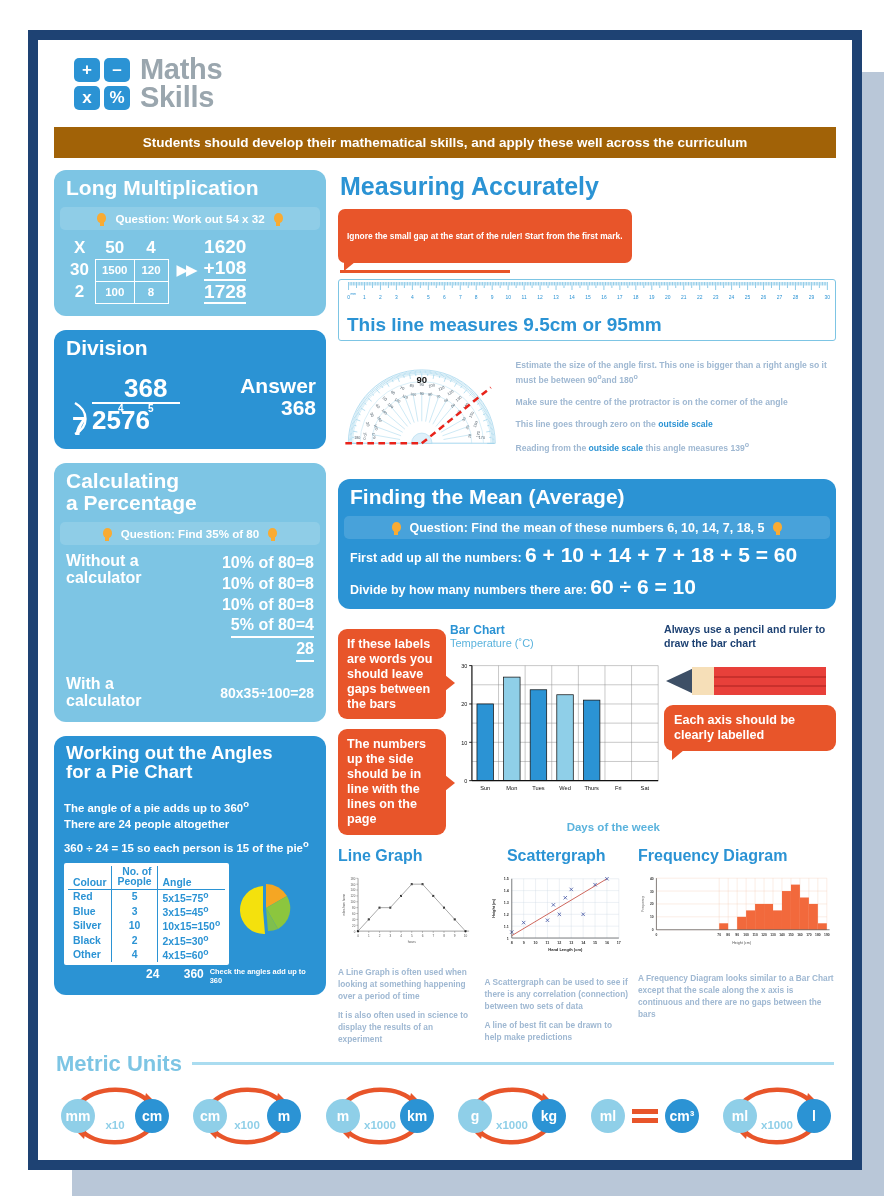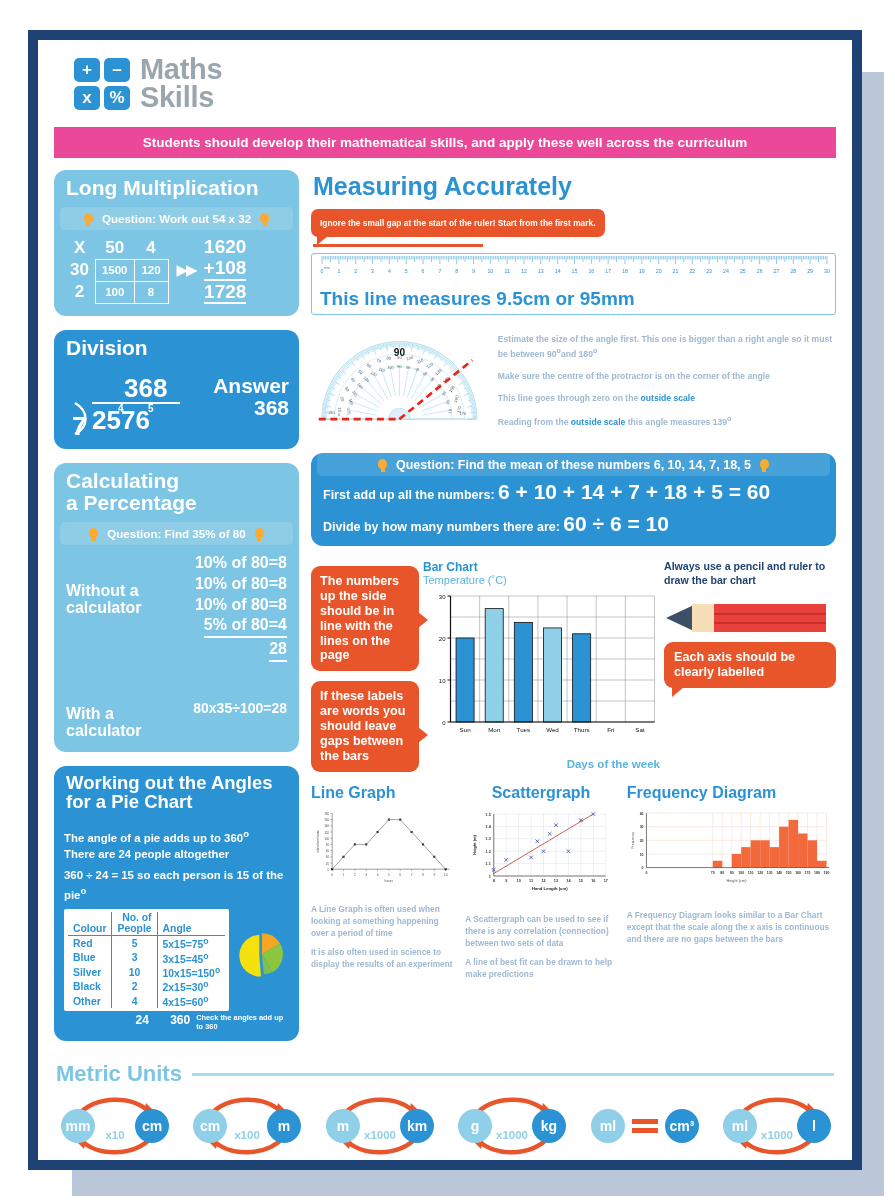--- a/index.html
+++ b/index.html
@@ -14,26 +14,26 @@
     background:#1e4273; padding:10px;
   }
   .inner { width:100%; height:100%; background:#ffffff; position:relative; }
 
   
   .hdr { padding:16px 0 6px 36px; display:flex; align-items:center; gap:10px; }
   .calcgrid { display:grid; grid-template-columns:26px 26px; grid-template-rows:24px 24px; gap:4px; }
   .ckey { background:#2b93d4; border-radius:5px; color:#fff; font-size:17px; font-weight:bold;
           display:flex; align-items:center; justify-content:center; }
   .brand { font-size:29px; font-weight:bold; color:#9aa6ae; line-height:0.95; letter-spacing:-0.3px; }
-  .strap { margin:10px 16px 0 16px; background:#ec4899; color:#fff; text-align:center;
+  .strap { margin:10px 16px 0 16px; background:#a16207; color:#fff; text-align:center;
            font-size:13.5px; font-weight:bold; padding:8px 4px; }
 
   
   .body { display:flex; padding:12px 16px 0 16px; gap:12px; }
-  .col-l { width:245px; flex:none; }
+  .col-l { width:272px; flex:none; }
   .col-r { flex:1; }
 
   .card { border-radius:12px; overflow:hidden; margin-bottom:14px; }
   .card.blue { background:#2b93d4; }
   .card.lblue { background:#7dc5e4; }
   .card-title { color:#fff; font-weight:bold; padding:7px 12px 8px 12px; line-height:1.05; }
   .t22 { font-size:21px; }
   .t19 { font-size:18.5px; }
   .qbar { background:rgba(255,255,255,0.14); margin:0 6px; border-radius:5px;
           display:flex; align-items:center; justify-content:center; gap:8px;
@@ -59,21 +59,21 @@
   
   .div-wrap { display:flex; padding:8px 10px 14px 10px; color:#fff; align-items:flex-start; }
   .bus { position:relative; width:150px; margin-left:8px;}
   .bus .quo { font-size:26px; font-weight:bold; margin-left:52px; line-height:1; }
   .bus .row2 { font-size:26px; font-weight:bold; line-height:1; position:relative; }
   .bus .carry { position:absolute; font-size:10px; font-weight:bold; top:-8px; }
   .ans { margin-left:auto; text-align:right; font-size:21px; font-weight:bold; line-height:1.05; }
 
   
   .pc-row { display:flex; gap:6px; color:#fff; }
-  .pc-l { font-size:16px; font-weight:bold; line-height:1.05; width:96px;margin-top:30px; }
+  .pc-l { font-size:16px; font-weight:bold; line-height:1.05; width:96px; }
   .pc-r { font-size:16px; font-weight:bold; text-align:right; flex:1; line-height:1.3; }
   .pc-r .ul { display:inline-block; border-bottom:2px solid #fff; }
   .pc-r .tot { display:inline-block; border-bottom:2px solid #fff; margin-top:1px; }
   .pc-small { font-size:14px; font-weight:bold; }
 
   
   .pie-txt { font-size:11.4px; font-weight:bold; line-height:1.45; color:#fff; }
   .pie-flex { display:flex; align-items:flex-start; gap:6px; margin-top:6px; }
   .pie-tbl { background:#fff; border-radius:2px; padding:3px 4px; }
   .pie-tbl table { border-collapse:collapse; font-size:10.4px; font-weight:bold; color:#2b93d4; }
@@ -81,21 +81,21 @@
   .pie-tbl td { padding:0px 5px; }
   .pie-tbl .vsep { border-left:1.2px solid #2b93d4; }
   .pie-tbl .hsep td, .pie-tbl .hsep th { border-bottom:1.2px solid #2b93d4; }
   .foot-row { display:flex; font-size:10.4px; font-weight:bold; color:#fff; margin-top:2px; padding-left:6px; }
   .pie-svg { margin-top:16px; }
 
   
   .h-meas { color:#2b93d4; font-size:25px; font-weight:bold; margin:2px 0 8px 2px; }
 
   .callout-o { background:#e8552a; color:#fff; border-radius:7px; font-size:8.4px;
-               font-weight:bold; padding:9px 9px; display:inline-block; position:relative; }
+               font-weight:bold; padding:22px 9px; display:inline-block; position:relative; }
   .callout-o:after { content:""; position:absolute; left:6px; bottom:-8px; border-left:0 solid transparent;
                border-right:11px solid transparent; border-top:9px solid #e8552a; }
   .measline { width:170px; height:3px; background:#e8552a; margin:7px 0 6px 2px; }
 
   .ruler { border:1.5px solid #7dc5e4; border-radius:3px; padding:0; position:relative; height:62px; }
   .ruler .meas { color:#2b93d4; font-weight:bold; font-size:19px; padding:4px 0 0 8px; }
 
   .prot-row { display:flex; gap:10px; margin-top:10px; }
   .prot-txt { color:#9fb8d2; font-size:8.6px; line-height:1.5; font-weight:bold; padding-top:8px; }
   .prot-txt p { margin-bottom:9px; }
@@ -937,20 +937,21 @@
         <div class="prot-txt">
           <p><span>Estimate the size of the angle first. This one is bigger than a right angle so it must be between 90</span><sup>o</sup><span>and 180</span><sup>o</sup></p>
           <p>Make sure the centre of the protractor is on the corner of the angle</p>
           <p><span>This line goes through zero on the </span><b>outside scale</b></p>
           <p><span>Reading from the </span><b>outside scale</b><span> this angle measures 139</span><sup>o</sup></p>
         </div>
       </div>
 
       
       <div class="card blue" style="margin-top:8px;">
+        <div class="card-title t22">Finding the Mean (Average)</div>
         <div class="qbar">
           <span class="bulb">
                 <i></i>
               </span>
           <span style="font-size:12.5px;">Question: Find the mean of these numbers 6, 10, 14, 7, 18, 5</span>
           <span class="bulb">
                 <i></i>
               </span>
         </div>
         <div class="mean-line">
@@ -959,22 +960,22 @@
         </div>
         <div class="mean-line" style="padding-bottom:10px;">
           <span>Divide by how many numbers there are:</span>
           <span class="big">60 ÷ 6 = 10</span>
         </div>
       </div>
 
       
       <div class="bc-block">
         <div class="bc-left">
+          <div class="co-big tail-r">If these labels are words you should leave gaps between the bars</div>
           <div class="co-big tail-r">The numbers up the side should be in line with the lines on the page</div>
-          <div class="co-big tail-r">If these labels are words you should leave gaps between the bars</div>
         </div>
         <div class="bc-mid">
           <div class="bc-title">Bar Chart</div>
           <div class="bc-sub">Temperature (˚C)</div>
           <svg id="barchart" width="100%" height="168" viewBox="0 0 230 168">
                 <line x1="24" y1="8" x2="24" y2="134" stroke="#888" stroke-width="0.5"></line>
                 <line x1="53.14285714285714" y1="8" x2="53.14285714285714" y2="134" stroke="#888" stroke-width="0.5"></line>
                 <line x1="82.28571428571428" y1="8" x2="82.28571428571428" y2="134" stroke="#888" stroke-width="0.5"></line>
                 <line x1="111.42857142857143" y1="8" x2="111.42857142857143" y2="134" stroke="#888" stroke-width="0.5"></line>
                 <line x1="140.57142857142856" y1="8" x2="140.57142857142856" y2="134" stroke="#888" stroke-width="0.5"></line>

